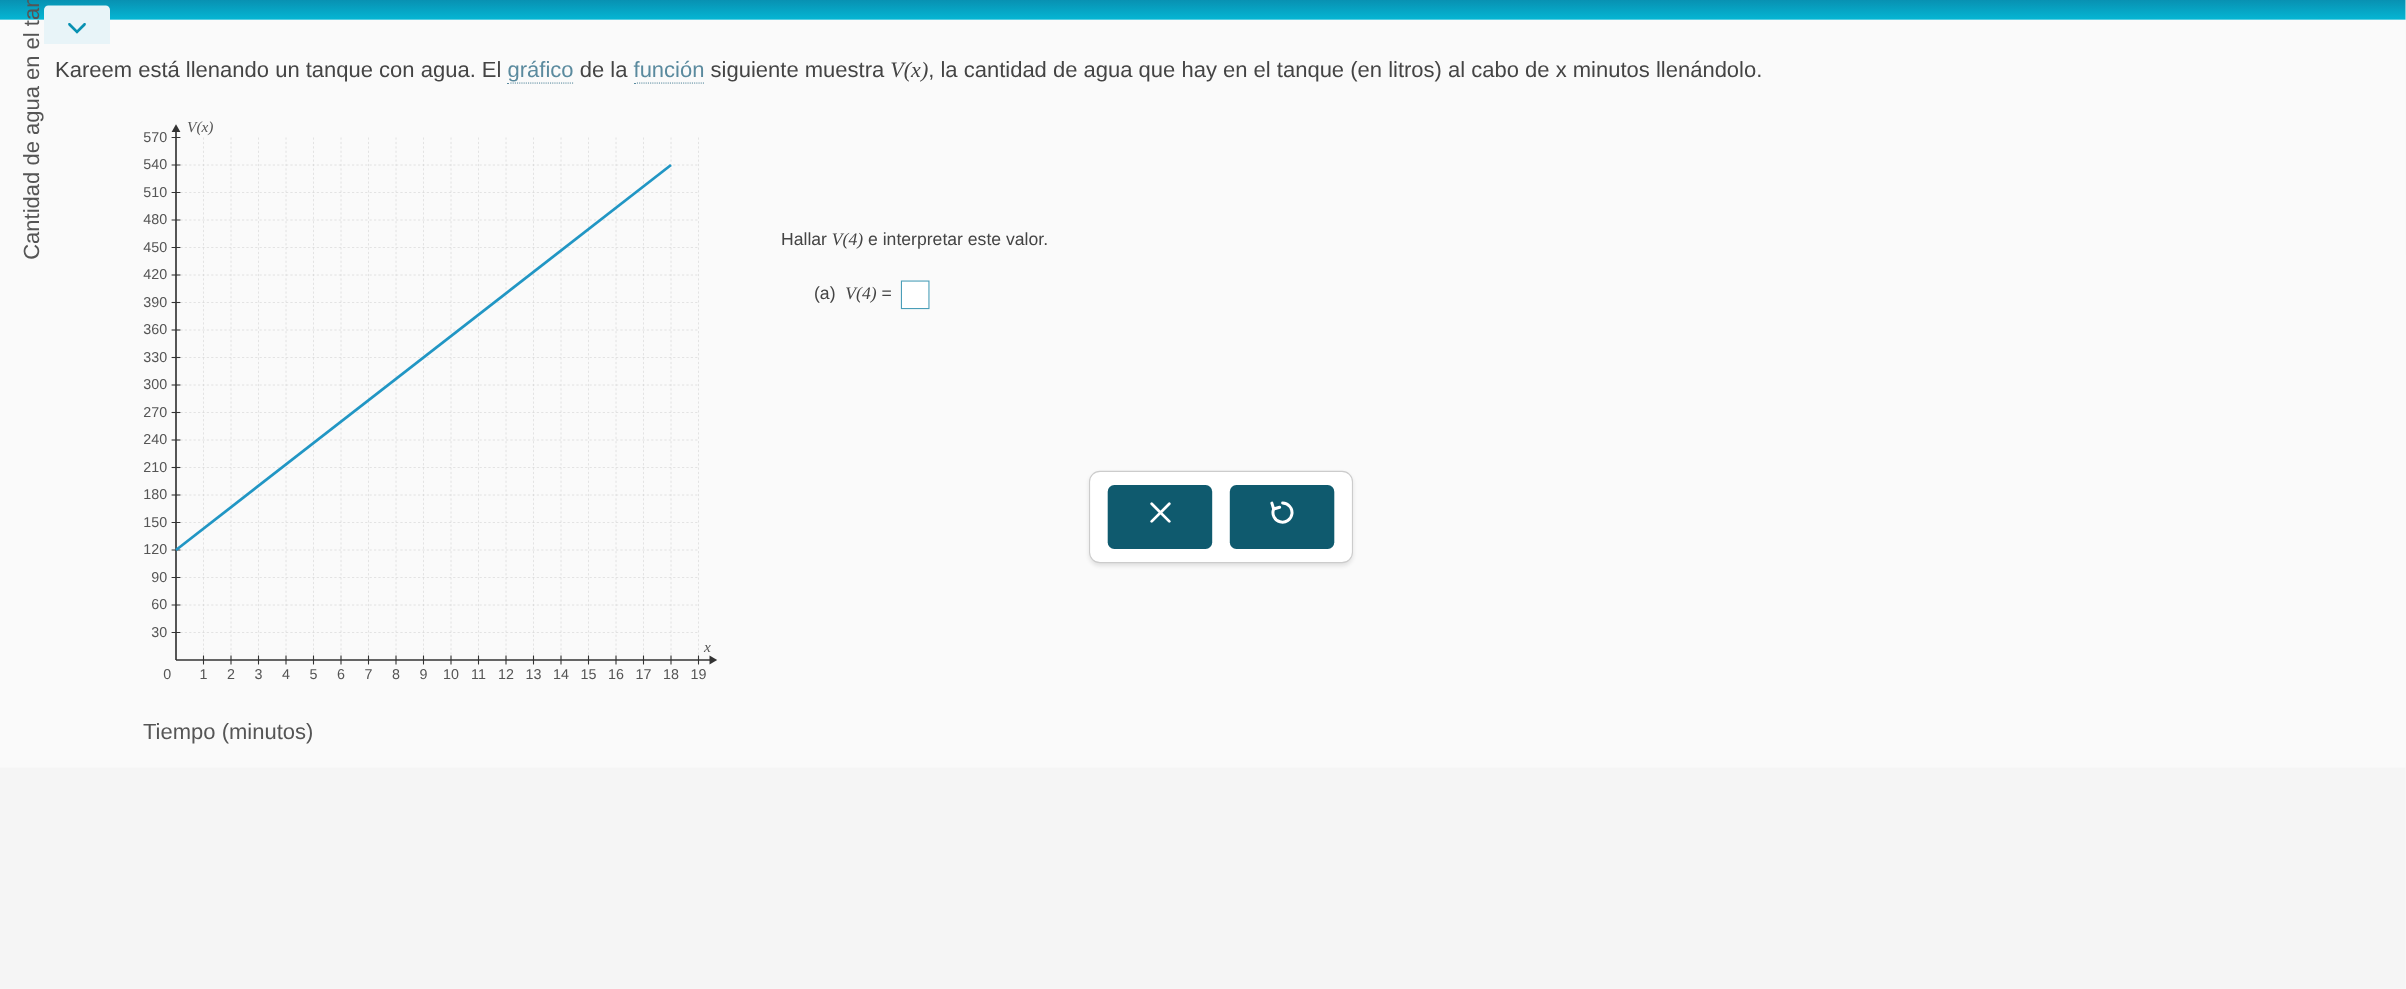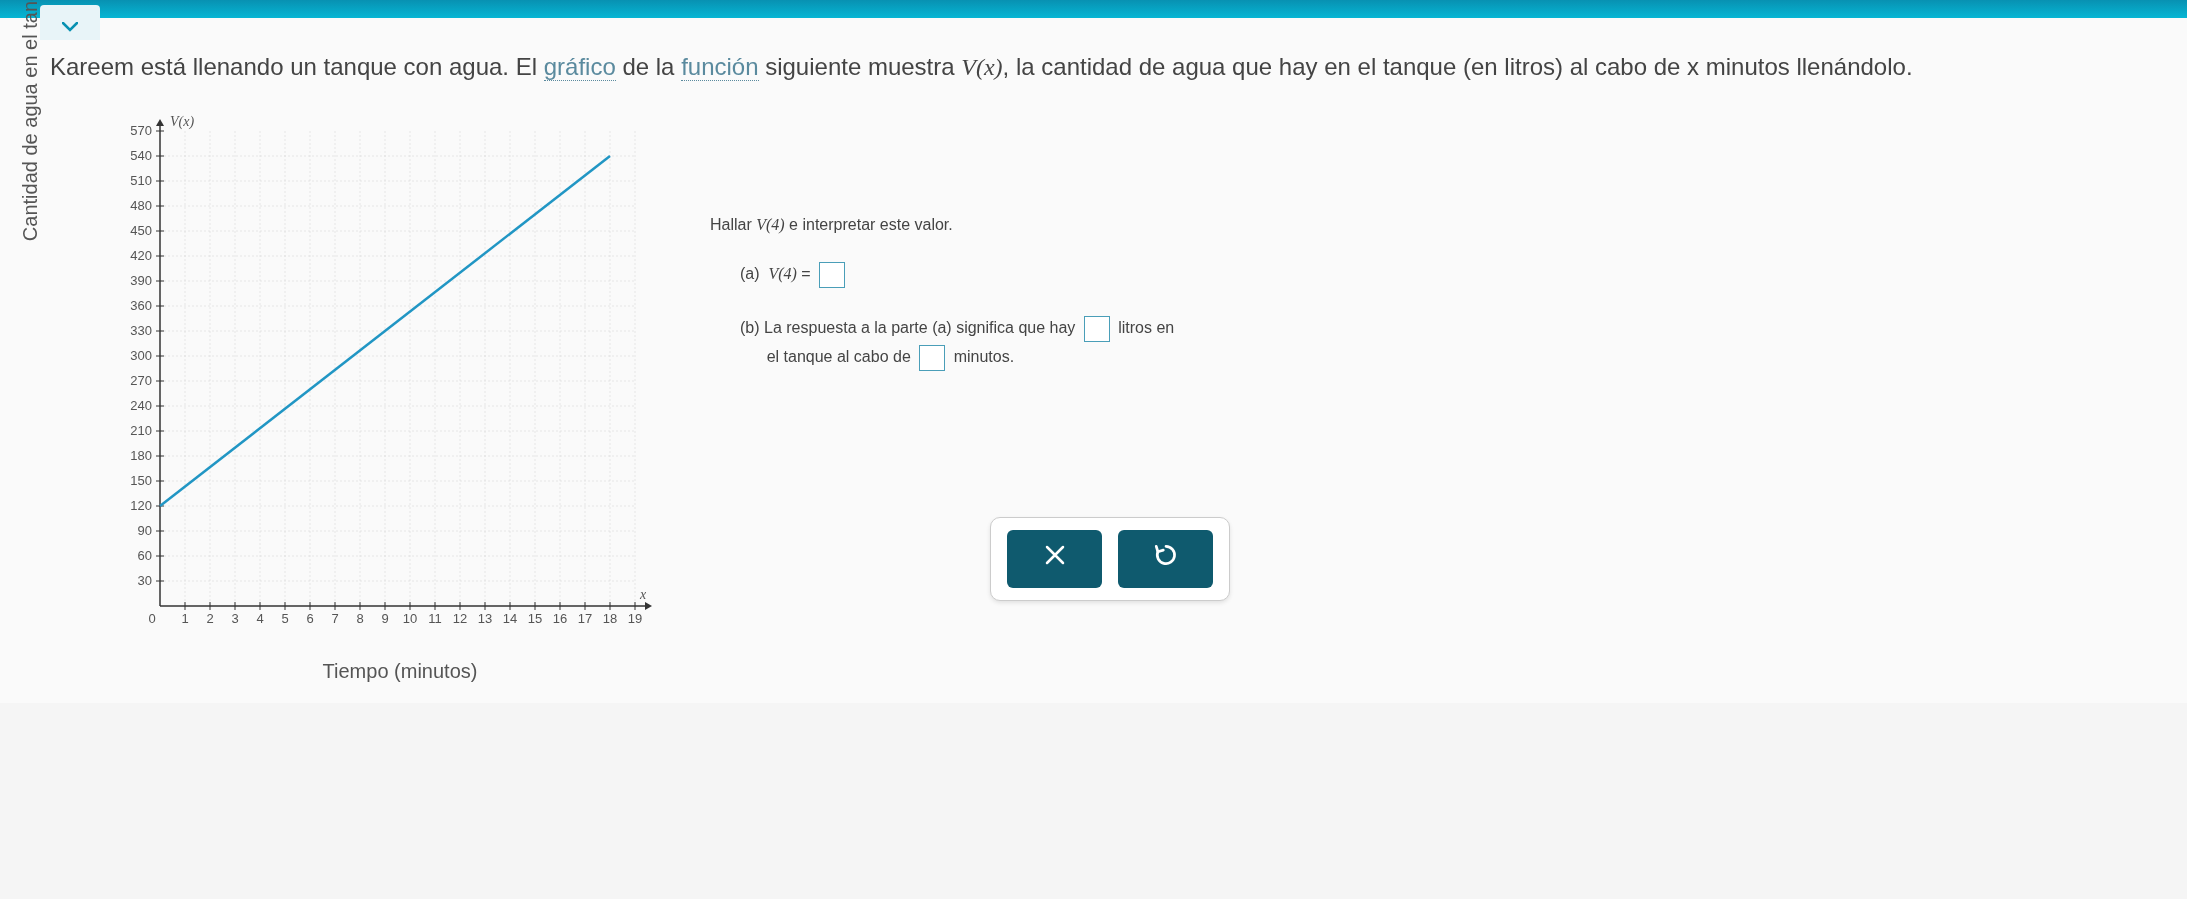--- a/index.html
+++ b/index.html
@@ -29,21 +29,21 @@
     .chevron-down {
       display: inline-block;
       width: 16px;
       height: 10px;
     }
     .content-area {
       padding: 30px 50px 20px 50px;
       background: #fafafa;
     }
     .problem-text {
-      font-size: 24px;
+      font-size: 20px;
       line-height: 1.6;
       color: #444;
       margin-bottom: 25px;
     }
     .dotted-link {
       color: #5a8a9e;
       border-bottom: 1px dotted #5a8a9e;
       cursor: pointer;
     }
     .math-var {
@@ -62,21 +62,20 @@
       position: absolute;
       left: -20px;
       top: 50%;
       transform: rotate(-90deg) translateX(50%);
       transform-origin: left center;
       font-size: 20px;
       color: #555;
       white-space: nowrap;
     }
     .x-axis-label {
-      text-align: center;
       font-size: 20px;
       color: #555;
       margin-top: 15px;
       margin-left: 80px;
     }
     .chart-wrapper {
       margin-left: 60px;
     }
     svg.chart {
       background: #fafafa;
@@ -323,25 +322,20 @@
     </div>
 
     <div class="questions-section">
       <div class="question-line">
         <span>Hallar </span><span class="math-var">V(4)</span><span> e interpretar este valor.</span>
       </div>
       <div class="question-part">
         <span>(a)</span>
         &nbsp;<span class="math-var">V(4)</span><span> = </span><span class="input-box"></span>
       </div>
-      <div class="question-part">
-        <span>(b)</span>
-        <span>La respuesta a la parte (a) significa que hay </span><span class="input-box"></span><span> litros en</span><br>
-        &nbsp;&nbsp;&nbsp;&nbsp;&nbsp;&nbsp;<span>el tanque al cabo de </span><span class="input-box"></span><span> minutos.</span>
-      </div>
 
       <div class="controls-panel">
         <button class="control-btn">
           <span>
             <svg width="24" height="24" viewBox="0 0 24 24">
                 <path d="M4 4 L20 20 M20 4 L4 20" stroke="#fff" stroke-width="2.5" stroke-linecap="round"></path>
               </svg>
           </span>
         </button>
         <button class="control-btn">

